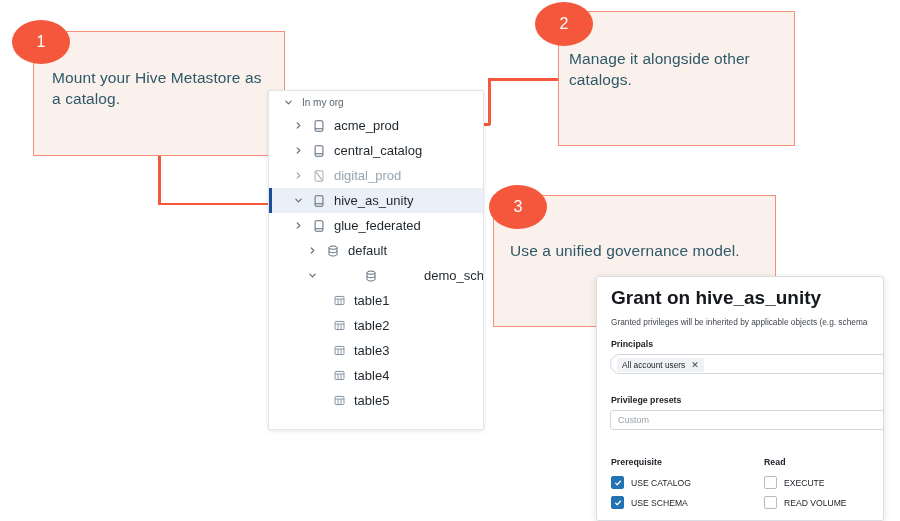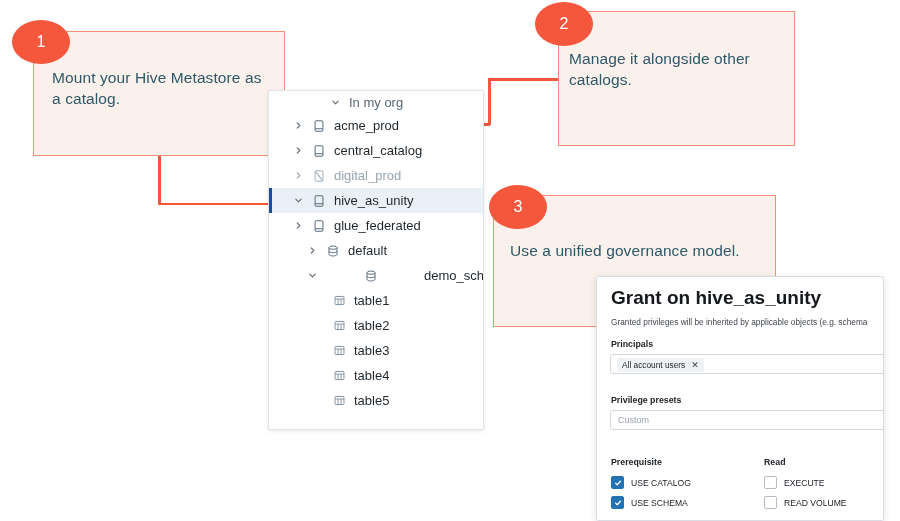--- a/index.html
+++ b/index.html
@@ -60,21 +60,21 @@
     z-index: 5;
   }
   .tree-row {
     position: relative;
     display: flex; align-items: center;
     height: 25px;
     font-size: 13px;
     color: #1F272D;
     white-space: nowrap;
   }
-  .tree-row.header { color: #5A6672; font-size: 13px; height: 22px; margin-left: 47px; }
+  .tree-row.header { color: #5A6672; font-size: 10px; height: 22px; }
   .tree-row.selected { background: #EAF0F8; }
   .tree-row.selected::before {
     content: ""; position: absolute; left: 0; top: 0;
     width: 3px; height: 100%; background: #1B4F9C;
   }
   .tree-row.dim { color: #9AA4AE; }
   .chev {
     width: 14px; flex: 0 0 14px;
     display: inline-flex; align-items: center; justify-content: center;
     color: #5A6672;
@@ -353,21 +353,21 @@
   </div>
 
   <div id="grant-dialog">
 
     <div class="gd-title">Grant on hive_as_unity</div>
 
     <div class="gd-desc">Granted privileges will be inherited by applicable objects (e.g. schema</div>
 
     <div class="gd-label" style="top:62px;">Principals</div>
 
-    <div class="gd-field" style="top:77px;">
+    <div class="gd-field" style="top:77px;border-radius:10px;">
       <div class="gd-chip">
         <span>All account users</span>
         <span class="x">✕</span>
       </div>
     </div>
 
     <div class="gd-label" style="top:118px;">Privilege presets</div>
 
     <div class="gd-field" style="top:133px;">
       <div class="gd-placeholder">Custom</div>

